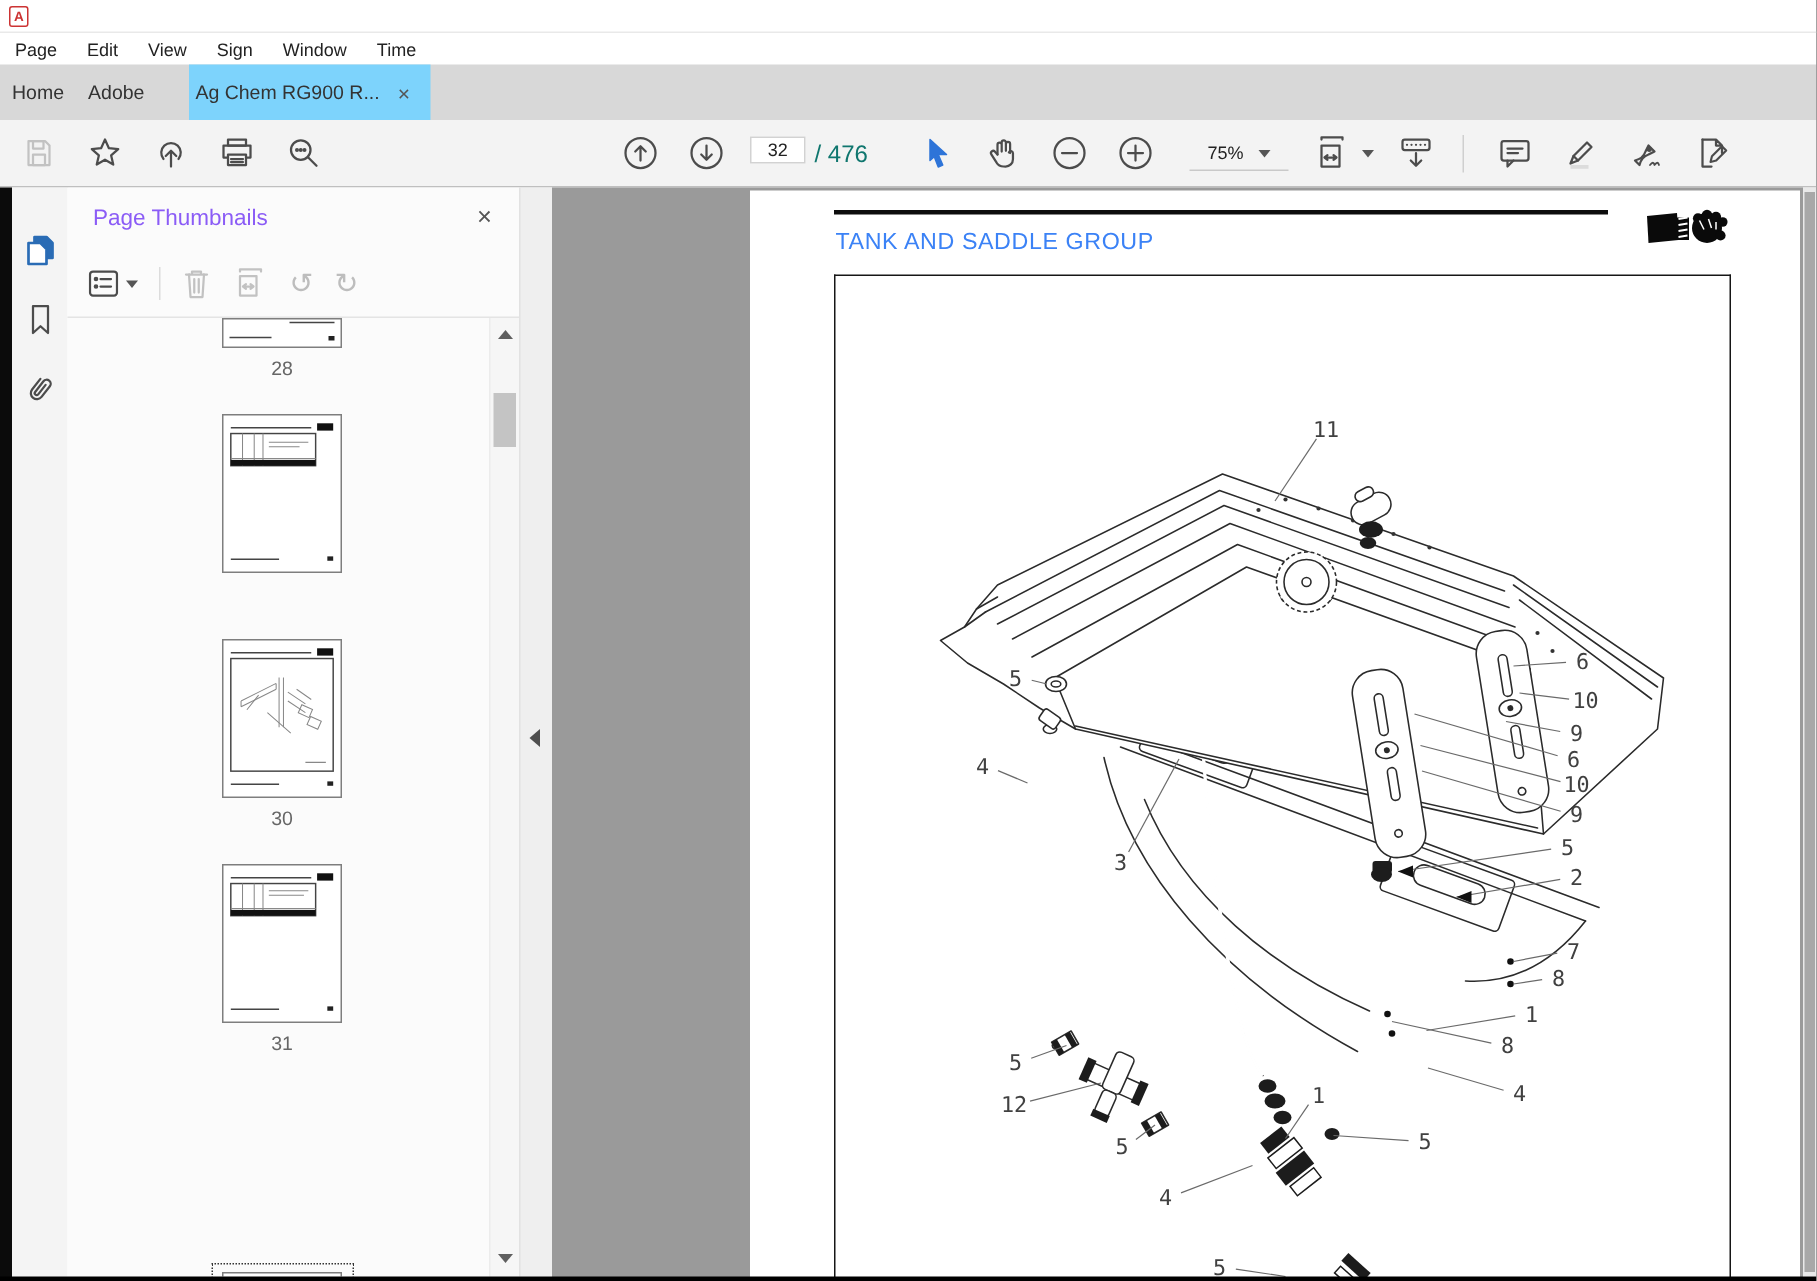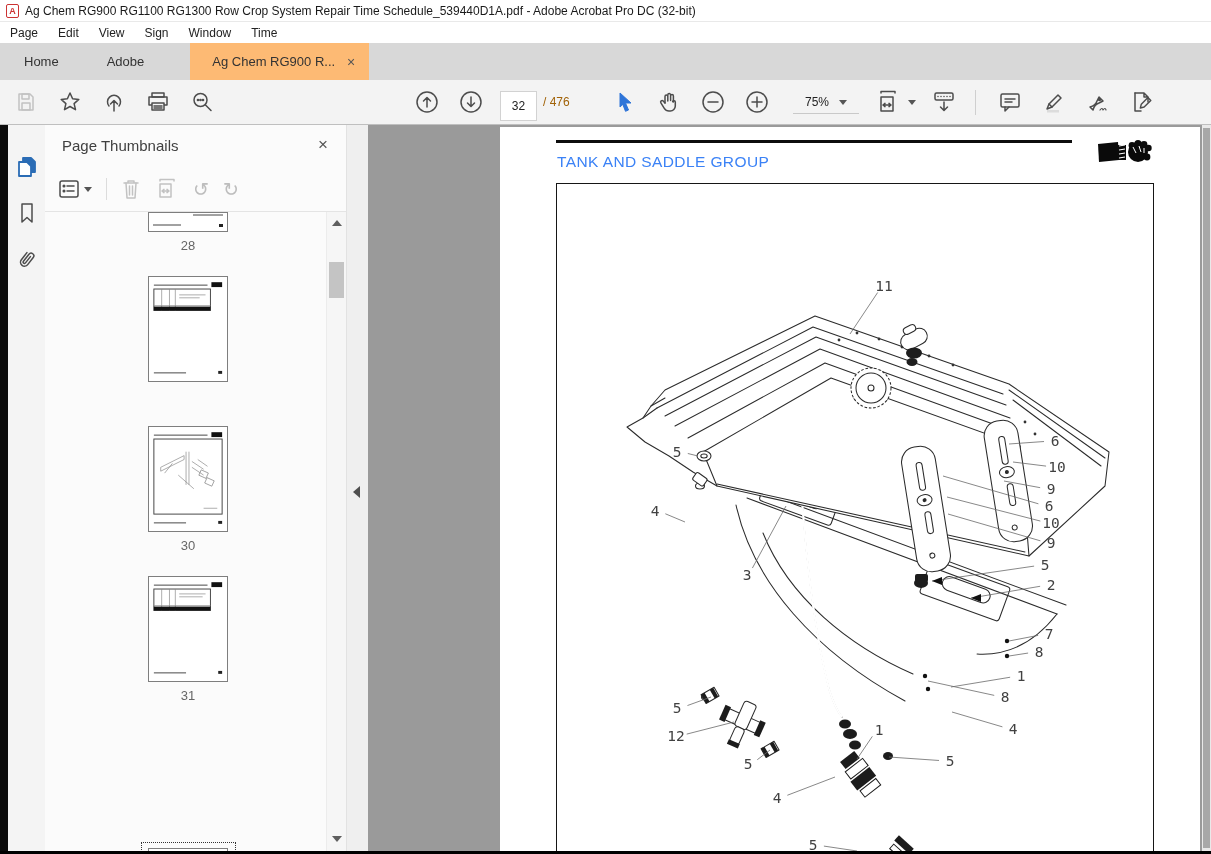--- a/index.html
+++ b/index.html
@@ -14,42 +14,42 @@
   #titlebar{left:0;top:0;width:1211px;height:22px;background:#fff;border-bottom:1px solid #e9e9e9;
             display:flex;align-items:center;font-size:12px;color:#1a1a1a;}
   #appicon{width:13px;height:14px;margin:0 6px 0 6px;border:1px solid #c33;border-radius:2px;
            color:#c33;font-size:9px;font-weight:bold;display:flex;align-items:center;justify-content:center;background:#fff;}
   
   #menubar{left:0;top:22px;width:1211px;height:21px;background:#fff;display:flex;align-items:center;
            font-size:12px;color:#222;}
   .menu-item{padding:2px 10px;cursor:default;}
   
   #tabbar{left:0;top:43px;width:1211px;height:37px;background:#d8d8d8;display:flex;align-items:stretch;font-size:13px;}
-  .tab{display:flex;align-items:center;padding:0 24px;color:#333;}
-  .tab-doc{background:#fdba74;padding:0 14px 0 22px;max-width:182px;}
+  .tab{display:flex;align-items:center;padding:0 8px;color:#333;}
+  .tab-doc{background:#7dd3fc;padding:0 14px 0 4px;max-width:182px;}
   .tab-doc .lbl{white-space:nowrap;overflow:hidden;}
   .tab-close{margin-left:12px;color:#555;font-size:14px;line-height:1;}
   
   #toolbar{left:0;top:80px;width:1211px;height:45px;background:#f3f3f3;border-bottom:1px solid #bfbfbf;}
   .tbtn{position:absolute;top:0;width:36px;height:44px;display:flex;align-items:center;justify-content:center;}
-  #page-box{left:500px;top:11px;width:37px;height:30px;background:#fff;border:1px solid #d2d2d2;
+  #page-box{left:500px;top:11px;width:37px;height:18px;background:#fff;border:1px solid #d2d2d2;
             font-size:12px;text-align:center;color:#222;padding:0;}
-  #page-total{left:543px;top:15px;font-size:12px;color:#a16207;white-space:nowrap;}
+  #page-total{left:543px;top:15px;font-size:16px;color:#0f766e;white-space:nowrap;}
   #zoom-box{left:793px;top:11px;width:66px;height:23px;border-bottom:1px solid #c9c9c9;
             display:flex;align-items:center;justify-content:center;font-size:12px;color:#222;gap:10px;}
   .caret{width:0;height:0;border-left:4px solid transparent;border-right:4px solid transparent;border-top:5px solid #555;}
   .tb-sep{position:absolute;left:975px;top:10px;width:1px;height:25px;background:#cfcfcf;}
   
   #black-strip{left:0;top:125px;width:8px;height:729px;background:#0b0b0b;}
   #bottom-bar{left:0;top:851px;width:1211px;height:3px;background:#000;}
   #navrail{left:8px;top:125px;width:37px;height:726px;background:#f4f4f4;}
   .rail-btn{position:absolute;left:0;width:37px;height:40px;display:flex;align-items:center;justify-content:center;}
   
   #panel{left:45px;top:125px;width:301px;height:726px;background:#fbfbfb;}
-  #panel-title{position:absolute;left:17px;top:12px;font-size:15px;color:#404040;}
+  #panel-title{position:absolute;left:17px;top:12px;font-size:15px;color:#8b5cf6;}
   #panel-close{position:absolute;right:18px;top:10px;font-size:17px;color:#555;}
   #panel-tools{position:absolute;left:14px;top:46px;width:275px;height:36px;display:flex;align-items:center;gap:14px;}
   #panel-divider{position:absolute;left:0;top:86px;width:301px;height:1px;background:#e4e4e4;}
   #thumb-list{position:absolute;left:0;top:87px;width:281px;height:639px;overflow:hidden;}
   .thumb{position:absolute;left:103px;width:80px;border:1px solid #7e7e7e;background:#fff;}
   .thumb-label{position:absolute;width:80px;text-align:center;font-size:13px;color:#666;}
   #sel-box{position:absolute;left:96px;top:630px;width:95px;height:122px;border:1px dotted #333;}
   .mini{stroke:#444;stroke-width:1;fill:none;}
   .mini-light{stroke:#888;stroke-width:.7;fill:none;}
   
@@ -76,21 +76,20 @@
   #main-sb{left:1202px;top:125px;width:9px;height:726px;background:#e9e9e9;}
   #main-sb-thumb{position:absolute;left:1px;top:3px;width:7px;height:720px;background:#a8a8a8;}
 </style>
 </head>
 <body>
 
 <div id="app">
 
   <div id="titlebar" class="abs">
     <div id="appicon">A</div>
-    <span>Ag Chem RG900 RG1100 RG1300 Row Crop System Repair Time Schedule_539440D1A.pdf - Adobe Acrobat Pro DC (32-bit)</span>
   </div>
 
   <div id="menubar" class="abs">
     <span class="menu-item">Page</span>
     <span class="menu-item">Edit</span>
     <span class="menu-item">View</span>
     <span class="menu-item">Sign</span>
     <span class="menu-item">Window</span>
     <span class="menu-item">Time</span>
   </div>

